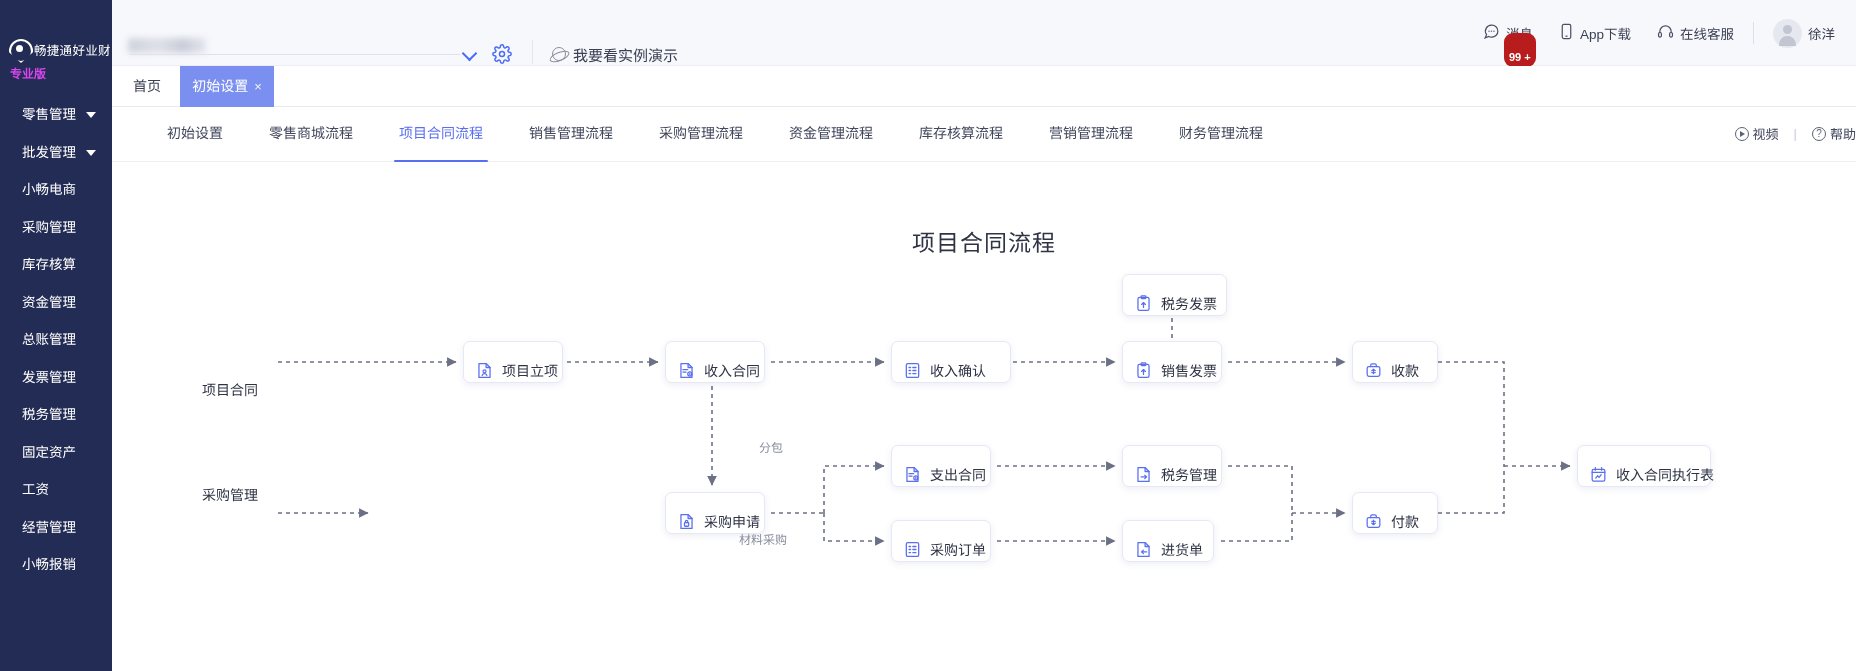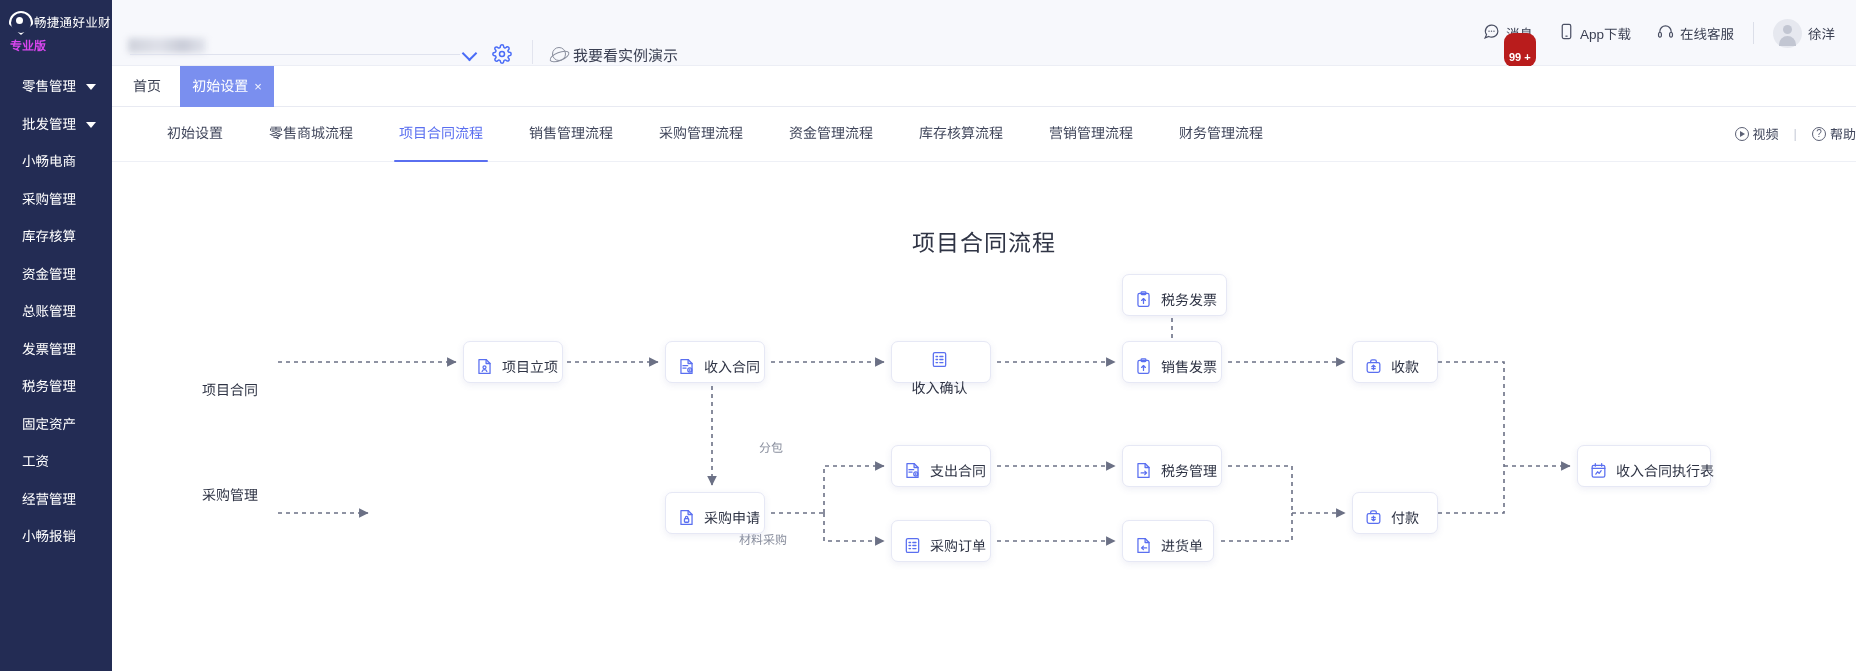--- a/index.html
+++ b/index.html
@@ -16,20 +16,21 @@
   .sidebar {
     position: absolute; left: 0; top: 0;
     width: 112px; height: 671px;
     background: #232c54;
     overflow: hidden;
   }
   .logo-wrap {
     position: relative; height: 66px;
     padding: 10px 0 0 8px;
     background: #232c54;
+    margin-top: 28px;
   }
   .logo-row { display: flex; align-items: center; gap: 4px; }
   .logo-mark {
     width: 22px; height: 22px; flex: 0 0 22px;
     border-radius: 50%;
     background: #232c54;
     position: relative;
   }
   .logo-mark::before {
     content: ""; position: absolute; left: 1px; top: 1px;
@@ -224,21 +225,21 @@
     position: absolute; font-size: 12px; color: #8a8f9e; white-space: nowrap;
   }
 
   .node {
     position: absolute; height: 42px;
     background: #ffffff;
     border: 1px solid #e6e8f5;
     border-radius: 7px;
     box-shadow: 0 2px 7px rgba(80,90,160,.10);
     display: flex; align-items: center; gap: 8px;
-    padding: 8px 14px 0 11px;
+    padding: 16px 14px 0 11px;
     cursor: pointer; white-space: nowrap;
   }
   .node .nlabel { font-size: 14px; color: #2f3445; }
   .nico { width: 19px; height: 19px; flex: 0 0 19px; }
 </style>
 </head>
 <body>
 
 <div id="app">
 
@@ -422,21 +423,21 @@
         <div class="node" style="left: 553px; top: 179px; width: 100px;">
           <span class="nico"><svg viewBox="0 0 24 24" width="19" height="19" fill="none" stroke="#5a6ff0" stroke-width="1.6" stroke-linecap="round" stroke-linejoin="round">
               <path d="M5 3.2h9l5 5v12.6H5z"></path>
               <path d="M14 3.2v5h5"></path>
               <path d="M7.5 11h6M7.5 14h4"></path>
               <circle cx="16.2" cy="16.4" r="2.6"></circle>
               <path d="M16.2 15.2v2.4"></path>
             </svg></span>
           <span class="nlabel">收入合同</span>
         </div>
-        <div class="node" style="left: 779px; top: 179px; width: 100px; flex-direction: column;">
+        <div class="node" style="left: 779px; top: 179px; width: 120px;">
           <span class="nico"><svg viewBox="0 0 24 24" width="19" height="19" fill="none" stroke="#5a6ff0" stroke-width="1.6" stroke-linecap="round" stroke-linejoin="round">
               <rect x="4.2" y="3.2" width="15.6" height="17.6" rx="2"></rect>
               <path d="M7.6 8.2h2M7.6 12h2M7.6 15.8h2M12.4 8.2h4M12.4 12h4M12.4 15.8h4"></path>
             </svg></span>
           <span class="nlabel">收入确认</span>
         </div>
         <div class="node" style="left: 1010px; top: 179px; width: 100px;">
           <span class="nico"><svg viewBox="0 0 24 24" width="19" height="19" fill="none" stroke="#5a6ff0" stroke-width="1.6" stroke-linecap="round" stroke-linejoin="round">
               <rect x="5" y="4.2" width="14" height="16.4" rx="2"></rect>
               <rect x="9" y="2.4" width="6" height="3.4" rx="1"></rect>

